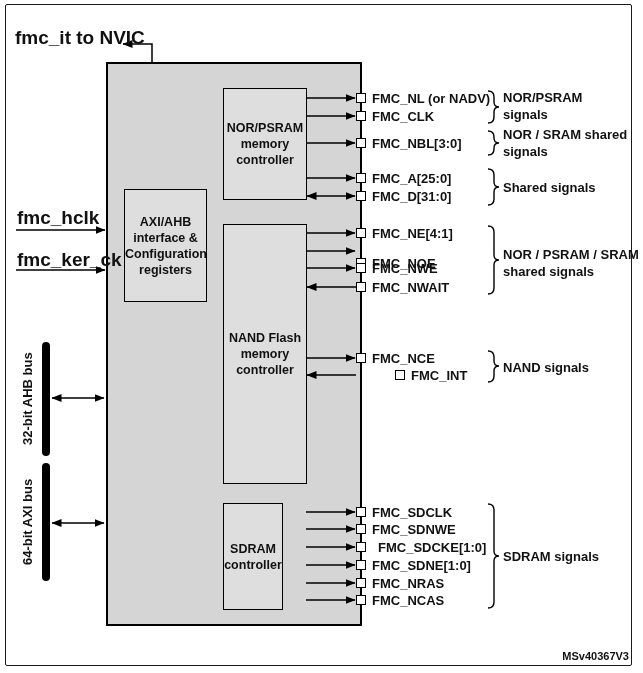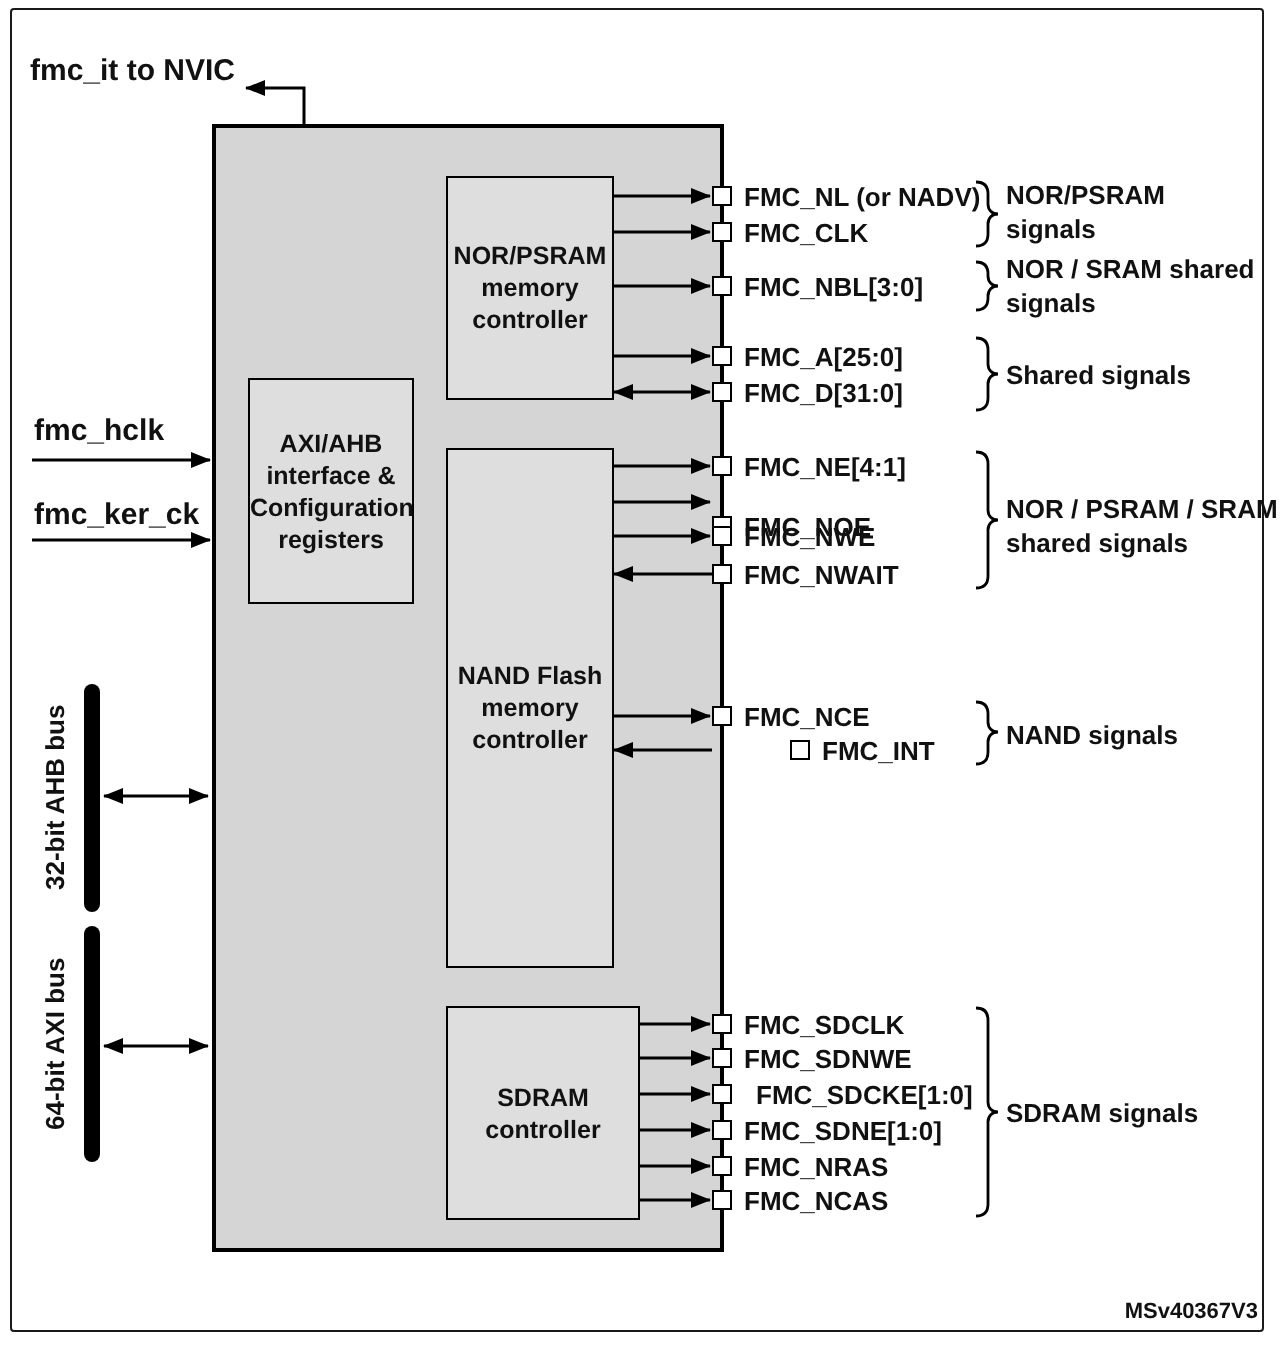--- a/index.html
+++ b/index.html
@@ -16,21 +16,21 @@
     position:absolute;left:106px;top:62px;width:256px;height:564px;
     background:#d5d5d5;border:2px solid #000;box-sizing:border-box;
   }
   .wires{position:absolute;left:0;top:0;width:643px;height:673px;pointer-events:none;}
   .blk{
     position:absolute;background:#dedede;border:1.5px solid #000;box-sizing:border-box;
     display:flex;align-items:center;justify-content:center;text-align:center;
     font-size:12.5px;line-height:16px;
   }
   .blk span{display:block;width:100%;}
-  .free-label{position:absolute;font-size:15px;white-space:nowrap;}
+  .free-label{position:absolute;font-size:19px;white-space:nowrap;}
   .pin{
     position:absolute;left:356px;height:18px;display:flex;align-items:center;gap:6px;
   }
   .sq{
     width:8px;height:8px;background:#fff;border:1.6px solid #000;flex:0 0 auto;
   }
   .pl{font-size:13px;white-space:nowrap;}
   .grp{position:absolute;left:503px;font-size:13px;line-height:17px;}
   .bus-label{
     position:absolute;writing-mode:vertical-rl;transform:rotate(180deg);
@@ -101,21 +101,21 @@
 
   <div class="blk" style="left:124px;top:189px;width:83px;height:113px;">
     <span>AXI/AHB interface &amp; Configuration registers</span>
   </div>
   <div class="blk" style="left:223px;top:88px;width:84px;height:112px;">
     <span>NOR/PSRAM memory controller</span>
   </div>
   <div class="blk" style="left:223px;top:224px;width:84px;height:260px;">
     <span>NAND Flash memory controller</span>
   </div>
-  <div class="blk" style="left:223px;top:503px;width:97px;height:107px;justify-content:flex-end;">
+  <div class="blk" style="left:223px;top:503px;width:60px;height:107px;justify-content:flex-end;">
     <span>SDRAM controller</span>
   </div>
 
   <div class="pin" style="top:89px;">
       <span class="sq"></span>
       <span class="pl">FMC_NL (or NADV)</span>
     </div>
   <div class="pin" style="top:107px;">
       <span class="sq"></span>
       <span class="pl">FMC_CLK</span>

